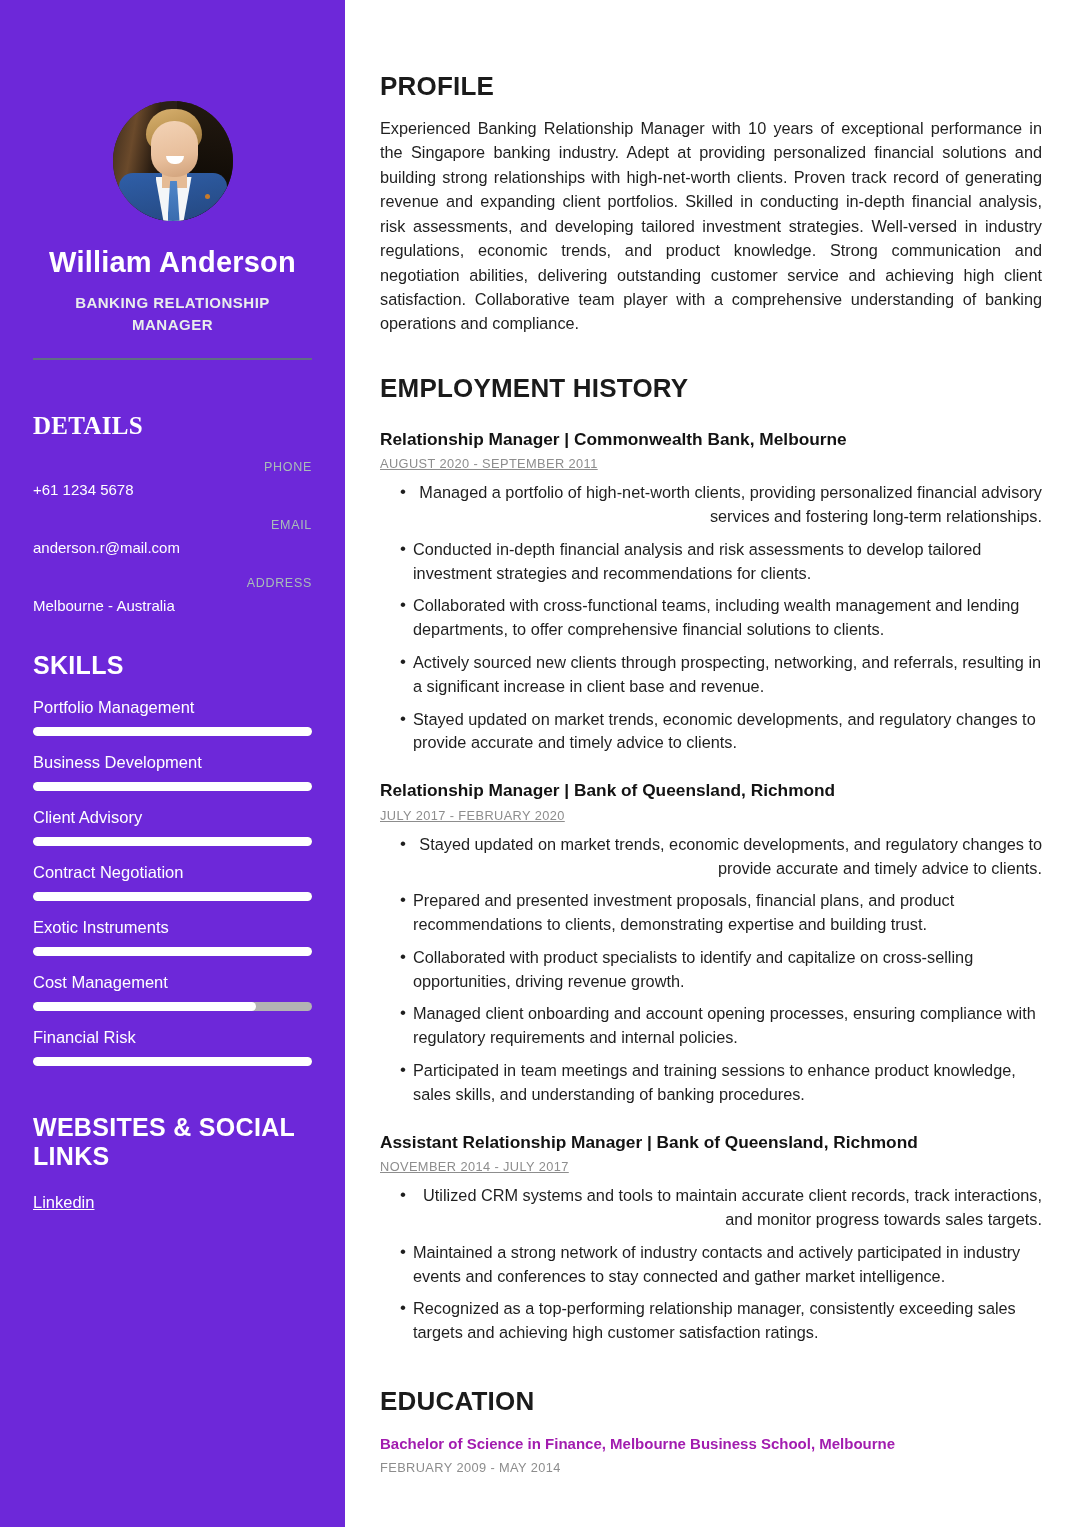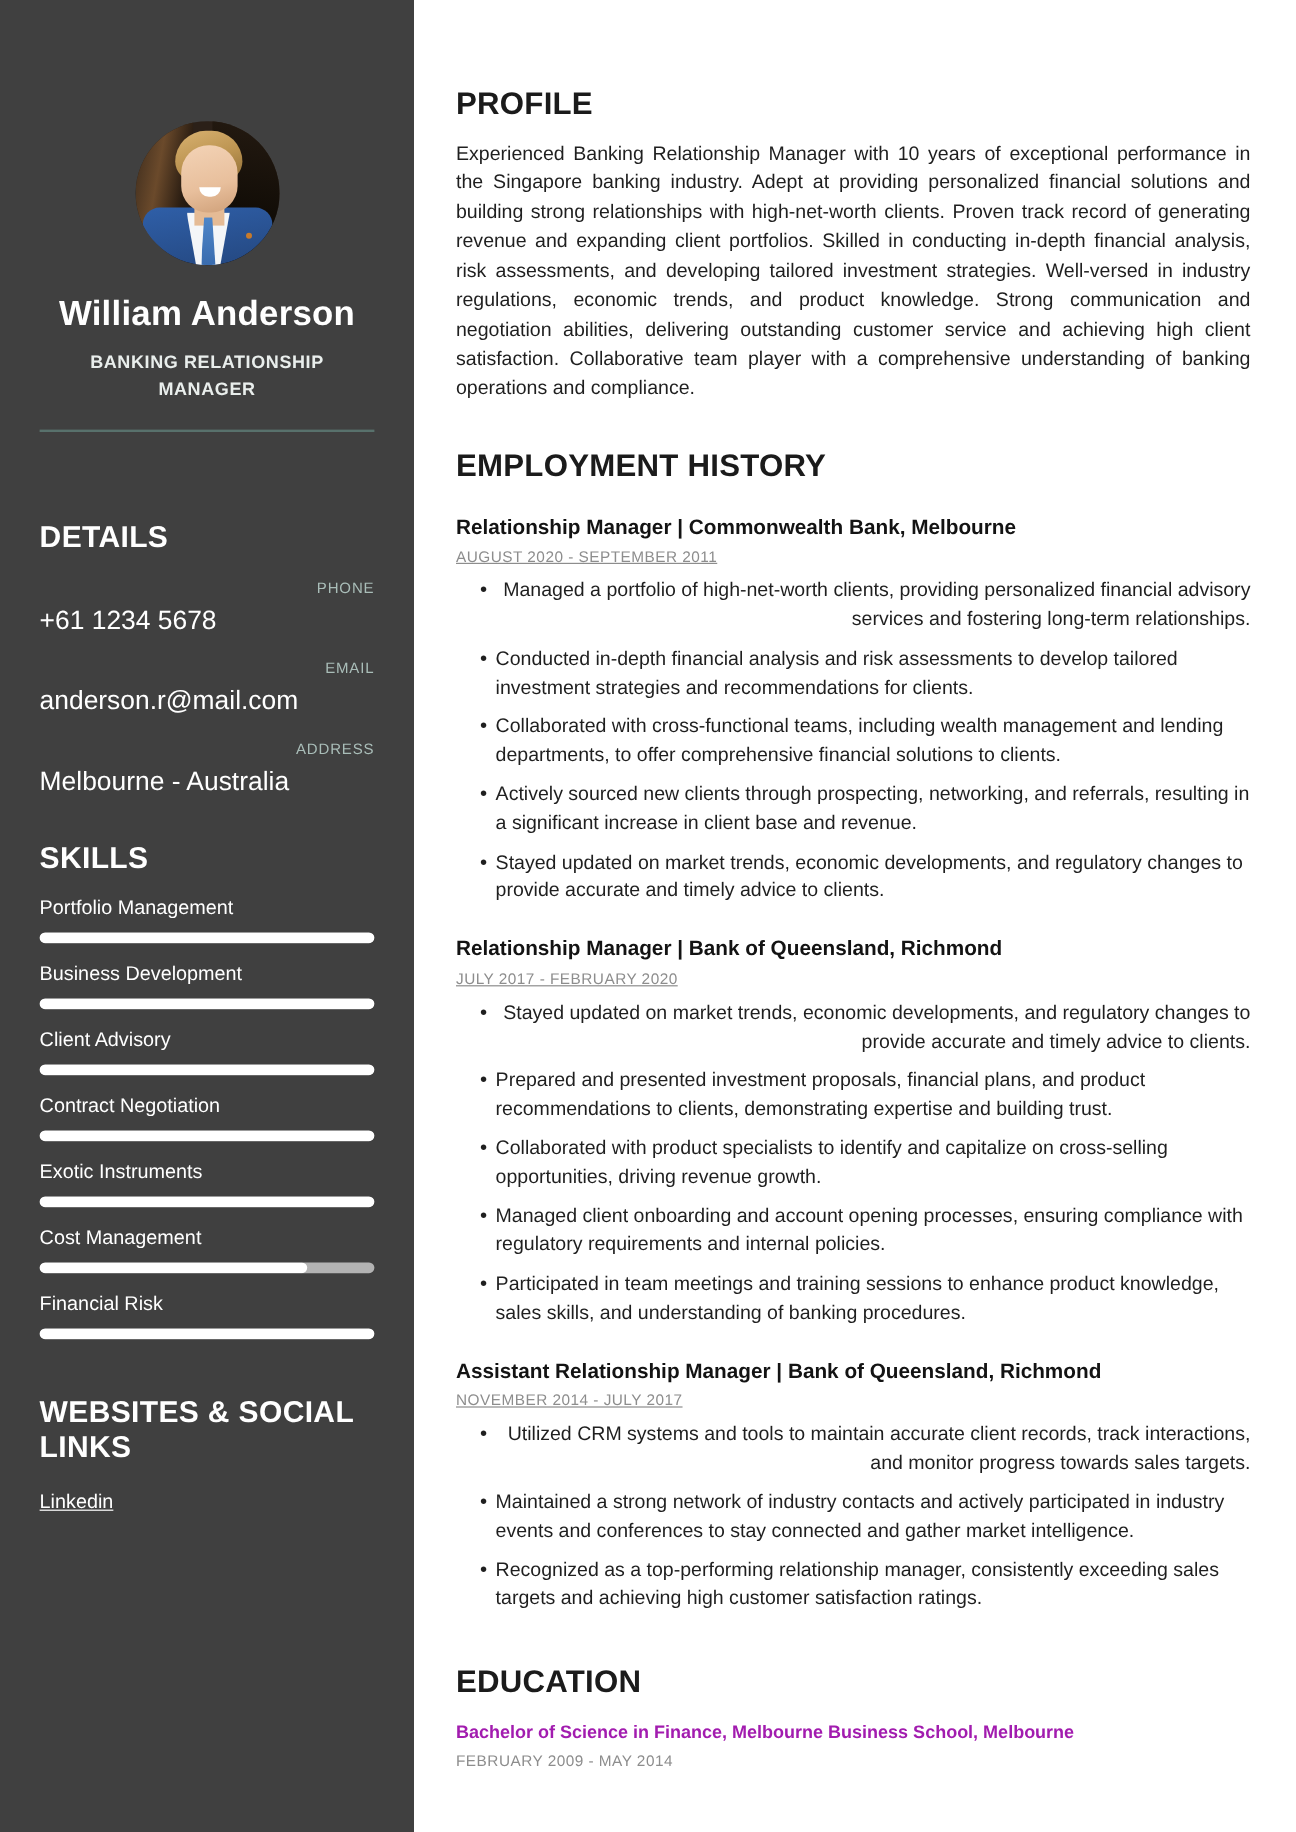--- a/index.html
+++ b/index.html
@@ -15,21 +15,21 @@
     height: 1527px;
     display: flex;
     background: #ffffff;
     overflow: hidden;
   }
 
   
   .sidebar {
     width: 345px;
     flex: 0 0 345px;
-    background: #404040;
+    background: #6d28d9;
     padding: 0 33px;
     color: #ffffff;
   }
   .avatar-wrap {
     display: flex;
     justify-content: center;
     padding-top: 101px;
   }
   .avatar {
     width: 120px;
@@ -111,35 +111,35 @@
     opacity: 0.85;
   }
 
   .sb-h {
     font-size: 25px;
     font-weight: 700;
     letter-spacing: 0.3px;
     line-height: 1.18;
     color: #ffffff;
   }
-  .sb-h.details-h { margin-top: 74px; }
+  .sb-h.details-h { margin-top: 51px; font-family: Liberation Serif, serif; }
   .sb-h.skills-h  { margin-top: 37px; }
   .sb-h.links-h   { margin-top: 47px; }
 
   .det-label {
     margin-top: 20px;
     font-size: 12.5px;
     letter-spacing: 0.7px;
     color: #a9bdb8;
     font-weight: 400;
     text-align: right;
   }
   .det-value {
     margin-top: 7px;
-    font-size: 22px;
+    font-size: 15px;
     color: #ffffff;
     font-weight: 400;
   }
 
   .skill { margin-top: 17px; }
   .skill:first-of-type { margin-top: 21px; }
   .skill-name {
     font-size: 16.5px;
     color: #ffffff;
     font-weight: 400;

